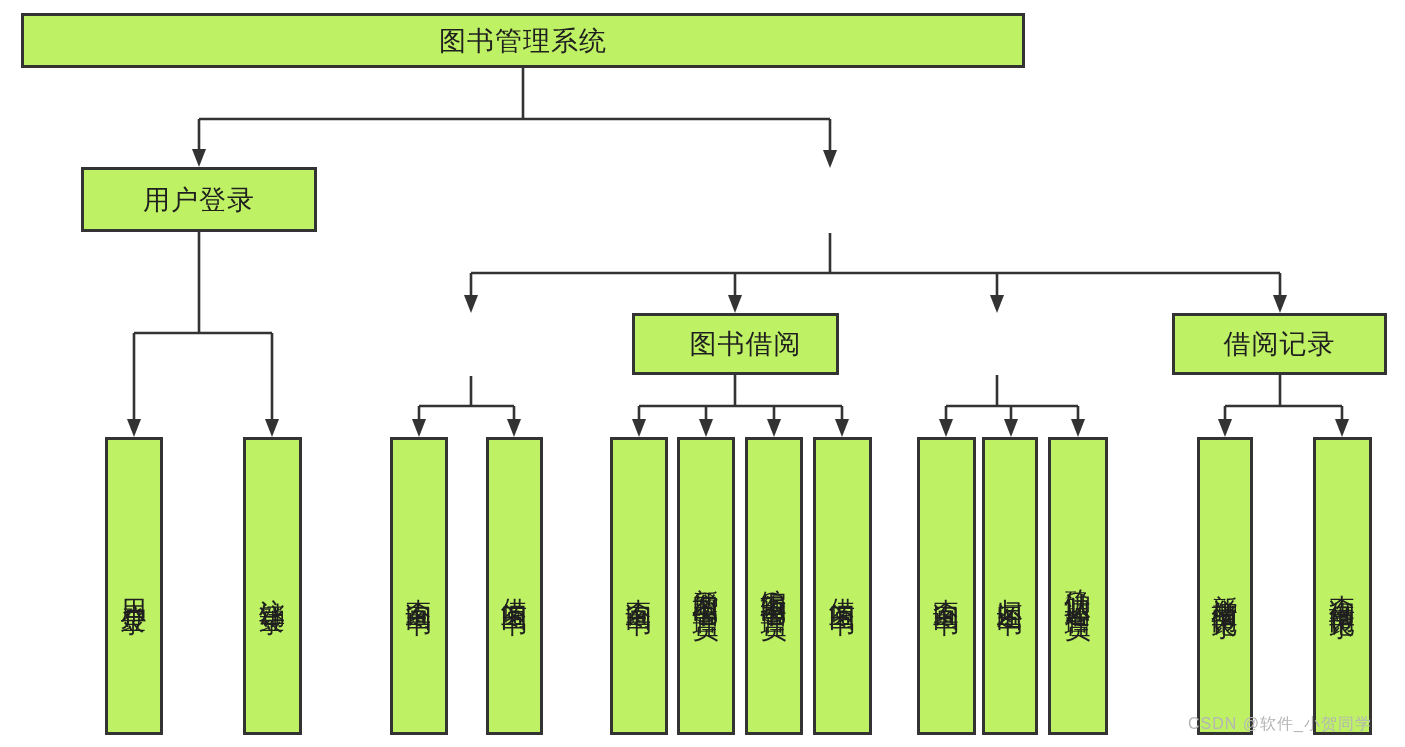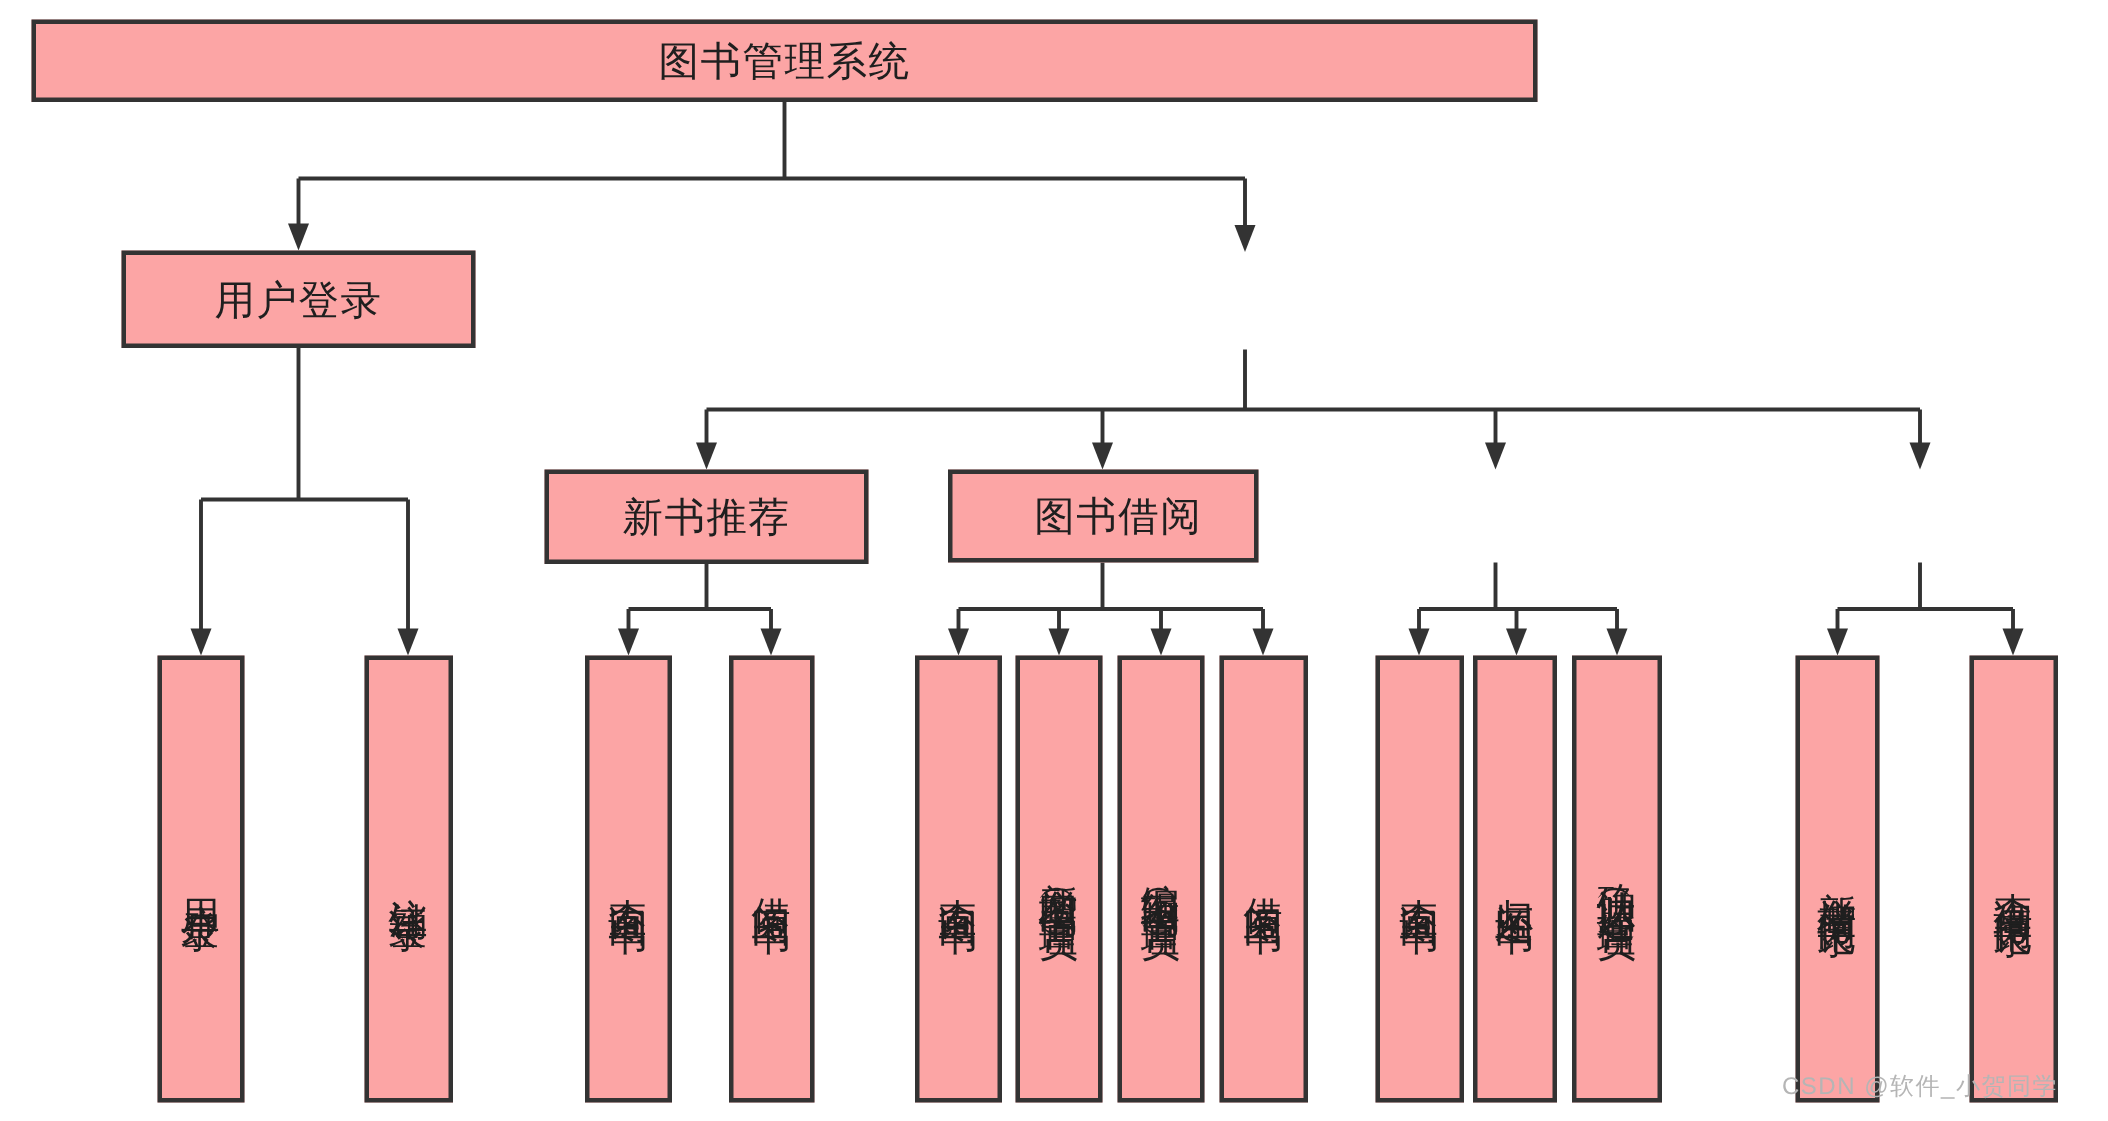--- a/index.html
+++ b/index.html
@@ -17,21 +17,21 @@
     width: 1405px; height: 747px;
     pointer-events: none;
   }
   svg.connectors .wire { stroke: #333333; stroke-width: 2.6; fill: none; }
   svg.connectors .head { fill: #333333; stroke: none; }
 
   .node {
     position: absolute;
     box-sizing: border-box;
     border: 3px solid #333333;
-    background: #fca5a5;
+    background: #bef264;
     display: flex;
     align-items: center;
     justify-content: center;
     color: #1f1f1f;
     font-size: 27px;
     letter-spacing: 1px;
     white-space: nowrap;
     text-align: right;
   }
 
@@ -149,26 +149,26 @@
   </svg>
 
   <div class="node" id="node-root">
     <span>图书管理系统</span>
   </div>
 
   <div class="node" id="node-user-login">
     <span>用户登录</span>
   </div>
 
-  <div class="node" id="node-new-book">
-    <span>新书推荐</span>
-  </div>
   <div class="node" id="node-book-borrow">
     <span>图书借阅</span>
   </div>
+  <div class="node" id="node-borrow-record">
+    <span>借阅记录</span>
+  </div>
 
   <div class="node leaf" id="leaf-l1">
     <span class="vtext">用户登录</span>
   </div>
   <div class="node leaf" id="leaf-l2">
     <span class="vtext">注销登录</span>
   </div>
 
   <div class="node leaf" id="leaf-a1">
     <span class="vtext">查询图书</span>

